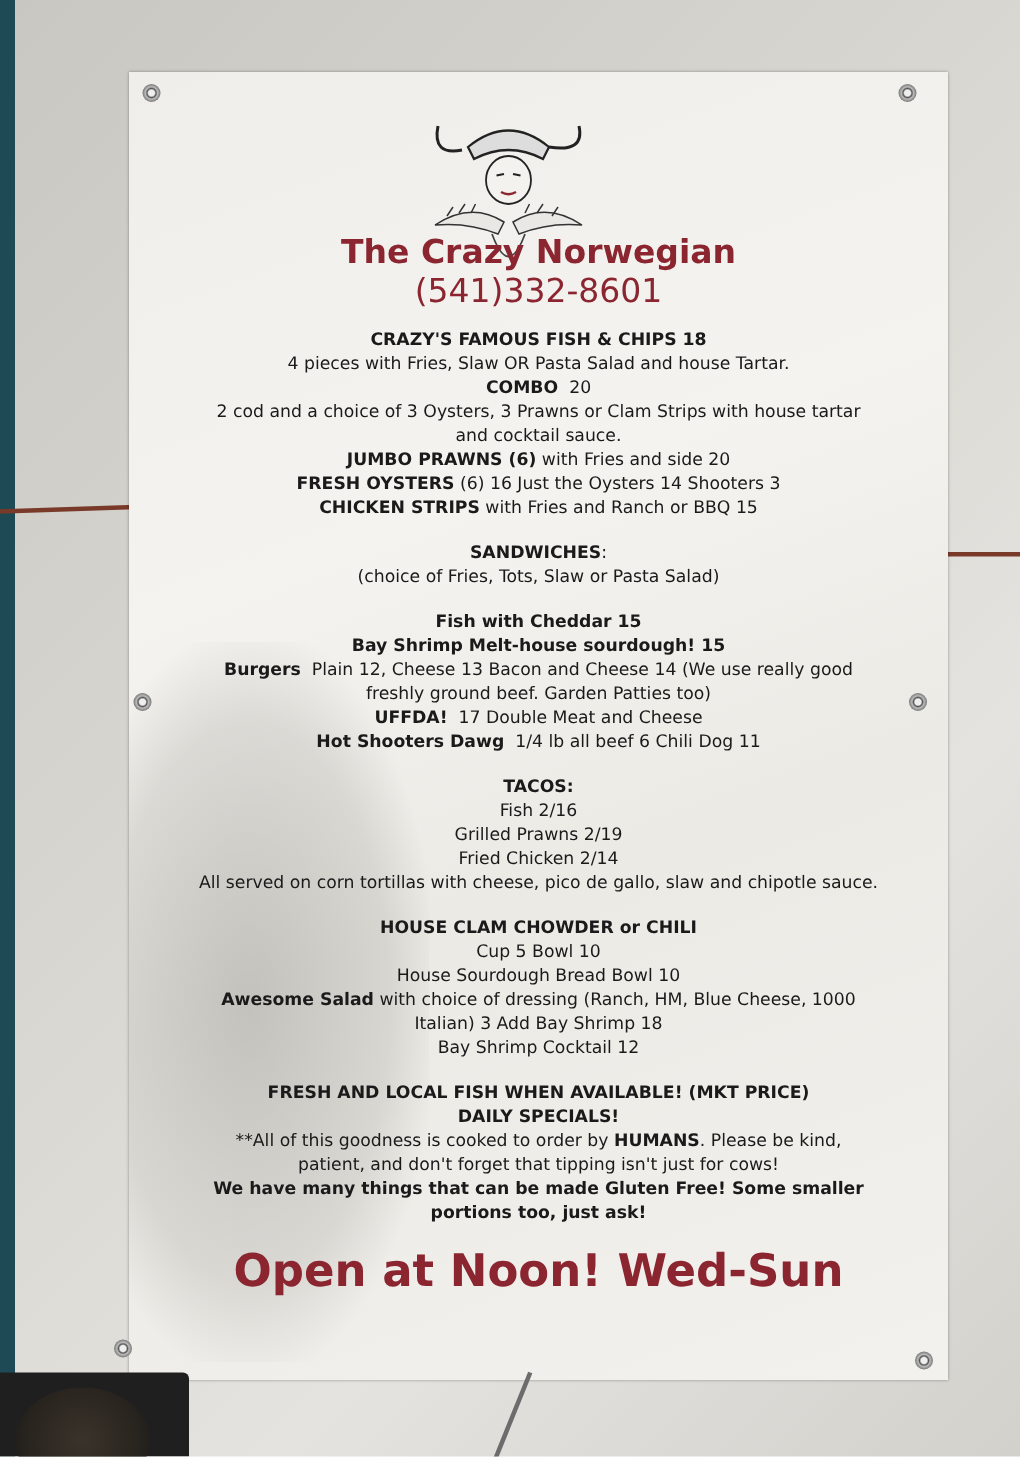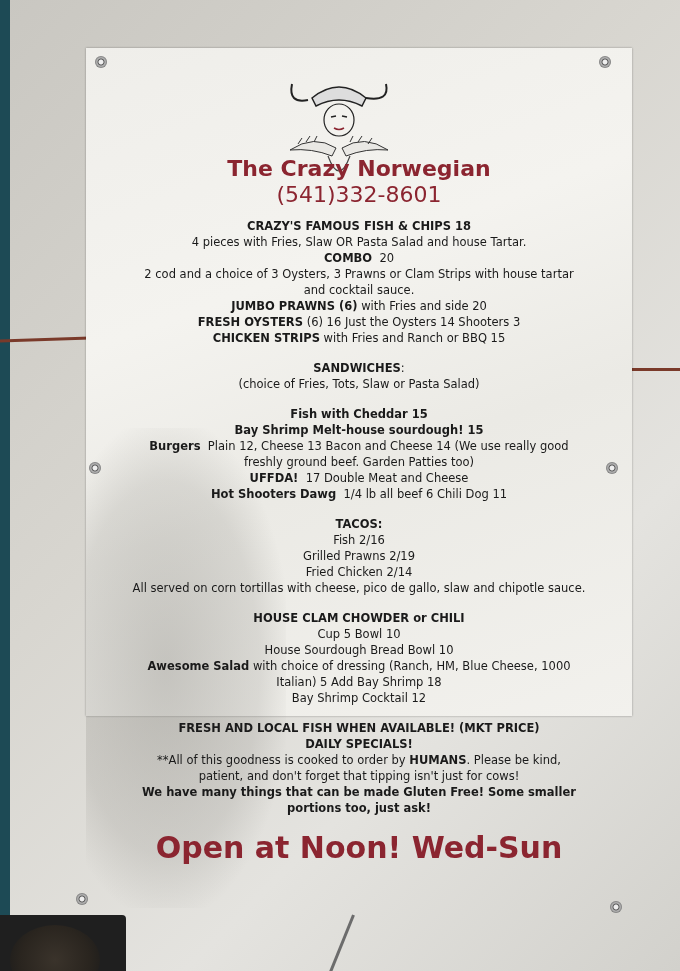--- a/index.html
+++ b/index.html
@@ -5,21 +5,21 @@
   html,body{margin:0;padding:0;}
   body{width:680px;height:971px;overflow:hidden;position:relative;
     background:linear-gradient(135deg,#c9c7c1 0%,#d8d6d0 40%,#e4e3df 70%,#d2d1cc 100%);
     font-family:"DejaVu Sans","Liberation Sans",sans-serif;}
   .wall-edge{position:absolute;left:0;top:0;width:10px;height:971px;background:#1d4a55;}
   .wire-left{position:absolute;left:0;top:338px;width:90px;height:3px;background:#7a3a2a;transform:rotate(-2deg);}
   .wire-right{position:absolute;left:628px;top:368px;width:52px;height:3px;background:#7a3a2a;}
   .cable{position:absolute;left:352px;top:915px;width:3px;height:70px;background:#6c6c6c;transform:rotate(22deg);transform-origin:top;}
   .speaker{position:absolute;left:0;top:915px;width:126px;height:56px;background:#1f1f1f;border-top-right-radius:4px;}
   .speaker .cone{position:absolute;left:10px;top:10px;width:90px;height:70px;border-radius:50%;background:radial-gradient(circle,#3a332b 0%,#2a251f 60%,#1a1a1a 100%);}
-  .banner{position:absolute;left:86px;top:48px;width:546px;height:668px;
+  .banner{position:absolute;left:86px;top:48px;width:546px;height:872px;
     background:linear-gradient(160deg,#efeeea 0%,#f4f3ef 35%,#ebeae5 60%,#f2f1ed 100%);
     box-shadow:0 0 2px rgba(0,0,0,.35);}
   .shadow-figure{position:absolute;left:0;top:380px;width:200px;height:480px;
     background:radial-gradient(ellipse at 40% 50%,rgba(120,118,112,.35) 0%,rgba(120,118,112,.18) 55%,rgba(0,0,0,0) 75%);}
   .grommet{position:absolute;width:12px;height:12px;border-radius:50%;
     background:radial-gradient(circle,#efefef 0 2px,#555 3px,#bbb 4px,#777 6px);}
   .logo{position:absolute;left:198px;top:28px;width:110px;height:110px;}
   .menu{position:absolute;left:0;top:108px;width:546px;text-align:center;color:#1a1a1a;}
   .title{color:#8b2530;font-weight:bold;font-size:22px;line-height:26px;margin:0;}
   .phone{color:#8b2530;font-weight:normal;font-size:22px;line-height:26px;margin:0 0 10px 0;}
@@ -87,21 +87,21 @@
     <p class="line">Fish 2/16</p>
     <p class="line">Grilled Prawns 2/19</p>
     <p class="line">Fried Chicken 2/14</p>
     <p class="line">All served on corn tortillas with cheese, pico de gallo, slaw and chipotle sauce.</p>
 
     <div class="gap"></div>
     <p class="line b">HOUSE CLAM CHOWDER or CHILI</p>
     <p class="line">Cup 5  Bowl 10</p>
     <p class="line">House Sourdough Bread Bowl 10</p>
     <p class="line"><span class="b">Awesome Salad</span> <span>with choice of dressing (Ranch, HM, Blue Cheese, 1000</span></p>
-    <p class="line">Italian) 5  Add Bay Shrimp  18</p>
+    <p class="line">Italian) 3  Add Bay Shrimp  18</p>
     <p class="line">Bay Shrimp Cocktail 12</p>
 
     <div class="gap"></div>
     <p class="line b">FRESH AND LOCAL FISH WHEN AVAILABLE! (MKT PRICE)</p>
     <p class="line b">DAILY SPECIALS!</p>
     <p class="line"><span>**All of this goodness is cooked to order by </span><span class="b">HUMANS</span><span>.  Please be kind,</span></p>
     <p class="line">patient, and don't forget that tipping isn't just for cows!</p>
     <p class="line b">We have many things that can be made Gluten Free!  Some smaller</p>
     <p class="line b">portions too, just ask!</p>
 

